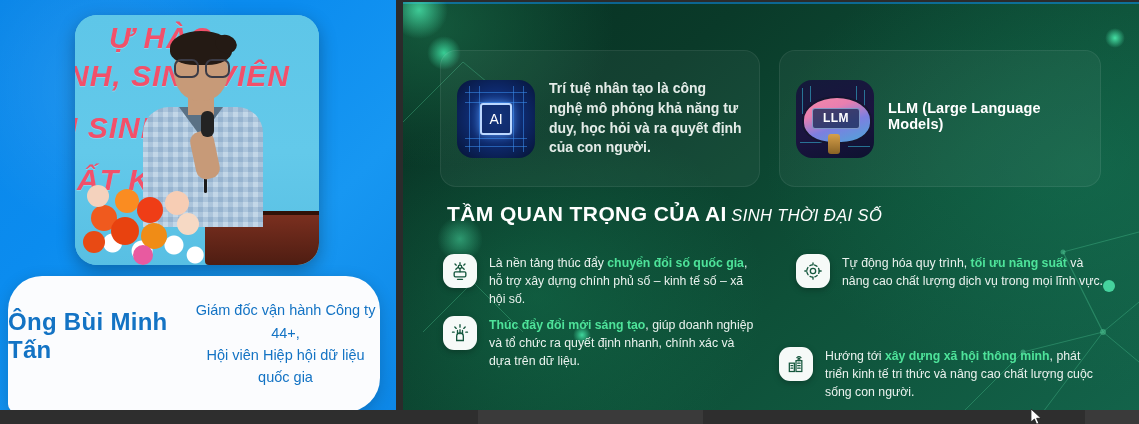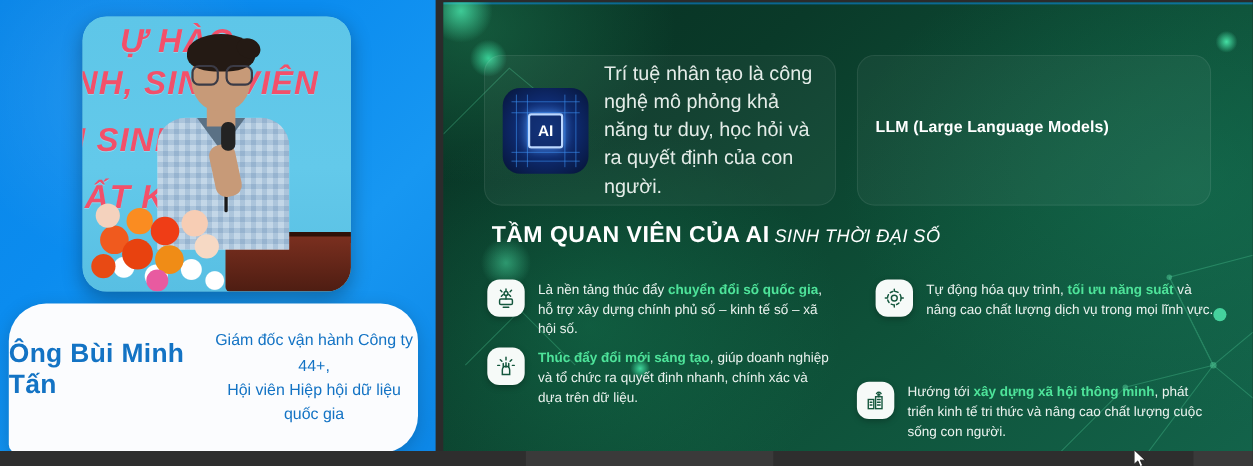--- a/index.html
+++ b/index.html
@@ -82,29 +82,29 @@
 
   .card{
     position:absolute;border-radius:16px;background:rgba(255,255,255,.045);
     border:1px solid rgba(255,255,255,.07);
     display:flex;align-items:center;gap:14px;padding:14px 16px;box-sizing:border-box;
   }
   #card-ai{left:37px;top:48px;width:320px;height:137px;}
   #card-llm{left:376px;top:48px;width:322px;height:137px;}
   .card-icon{width:78px;height:78px;border-radius:16px;flex:0 0 78px;position:relative;overflow:hidden;}
   .card-title{font-size:14.5px;font-weight:bold;color:#ffffff;margin:0 0 6px 0;letter-spacing:.1px;}
-  .card-desc{font-size:18px;color:#e4ece8;line-height:1.42;}
+  .card-desc{font-size:14px;color:#e4ece8;line-height:1.42;font-weight:bold;}
 
   
   .ai-icon{background:radial-gradient(circle at 50% 48%,#1d4fb0 0%,#0e2a6e 48%,#061334 100%);}
   .ai-icon .trace{position:absolute;background:#3b8ef0;opacity:.55;}
   .ai-chip{position:absolute;left:50%;top:50%;transform:translate(-50%,-50%);
      width:28px;height:28px;border:2px solid #bcd8ff;border-radius:3px;
      background:rgba(15,40,100,.7);display:flex;align-items:center;justify-content:center;
-     color:#ffffff;font-size:14px;font-weight:bold;box-shadow:0 0 10px rgba(90,160,255,.8);}
+     color:#ffffff;font-size:14px;font-weight:normal;box-shadow:0 0 10px rgba(90,160,255,.8);}
 
   
   .llm-icon{background:linear-gradient(160deg,#141a3a 0%,#1b1440 55%,#0d1230 100%);}
   .llm-brain{position:absolute;left:6px;top:16px;width:66px;height:44px;border-radius:50% 50% 44% 44%;
     background:linear-gradient(160deg,#f48aa8 0%,#e87fb0 30%,#7d7fe0 60%,#4ba8d8 100%);
     border:2px solid #151530;}
   .llm-stem{position:absolute;left:32px;top:54px;width:12px;height:20px;background:linear-gradient(180deg,#d7a04a,#8a6325);border-radius:3px;}
   .llm-label{position:absolute;left:16px;top:28px;width:46px;height:19px;background:rgba(30,46,92,.82);
     border:1px solid rgba(180,210,255,.6);border-radius:3px;color:#fff;font-size:12px;font-weight:bold;
     display:flex;align-items:center;justify-content:center;letter-spacing:.5px;}
@@ -220,27 +220,38 @@
         <div class="trace" style="left:56px;top:6px;width:1px;height:66px;"></div>
         <div class="trace" style="left:66px;top:6px;width:1px;height:66px;"></div>
         <div class="ai-chip">AI</div>
       </div>
       <div>
         <div class="card-desc">Trí tuệ nhân tạo là công nghệ mô phỏng khả năng tư duy, học hỏi và ra quyết định của con người.</div>
       </div>
     </div>
 
     <div class="card" id="card-llm">
+      <div class="card-icon llm-icon">
+        <div class="llm-line" style="left:6px;top:8px;width:1px;height:26px;"></div>
+        <div class="llm-line" style="left:14px;top:6px;width:1px;height:16px;"></div>
+        <div class="llm-line" style="left:68px;top:10px;width:1px;height:30px;"></div>
+        <div class="llm-line" style="left:60px;top:6px;width:1px;height:14px;"></div>
+        <div class="llm-line" style="left:4px;top:62px;width:22px;height:1px;"></div>
+        <div class="llm-line" style="left:52px;top:66px;width:22px;height:1px;"></div>
+        <div class="llm-brain"></div>
+        <div class="llm-stem"></div>
+        <div class="llm-label">LLM</div>
+      </div>
       <div>
         <div class="card-title">LLM (Large Language Models)</div>
       </div>
     </div>
 
     <div id="section-heading">
-      <span id="heading-strong">TẦM QUAN VIÊN CỦA AI</span>
+      <span id="heading-strong">TẦM QUAN TRỌNG CỦA AI</span>
       <span id="heading-em">SINH THỜI ĐẠI SỐ</span>
     </div>
 
     <div class="bullet" id="bullet-1">
       <div class="b-icon">
         <svg width="20" height="20" viewBox="0 0 24 24" fill="none" stroke="#13563c" stroke-width="1.6" stroke-linecap="round">
           <path d="M8 21v-5a4 4 0 0 1 8 0v5z"></path>
             <path d="M9 13V9M12 13V8M15 13V9"></path>
           <path d="M12 5V2M7.5 6.5L5.8 4.8M16.5 6.5l1.7-1.7M5 11H3M21 11h-2"></path>
         </svg>

